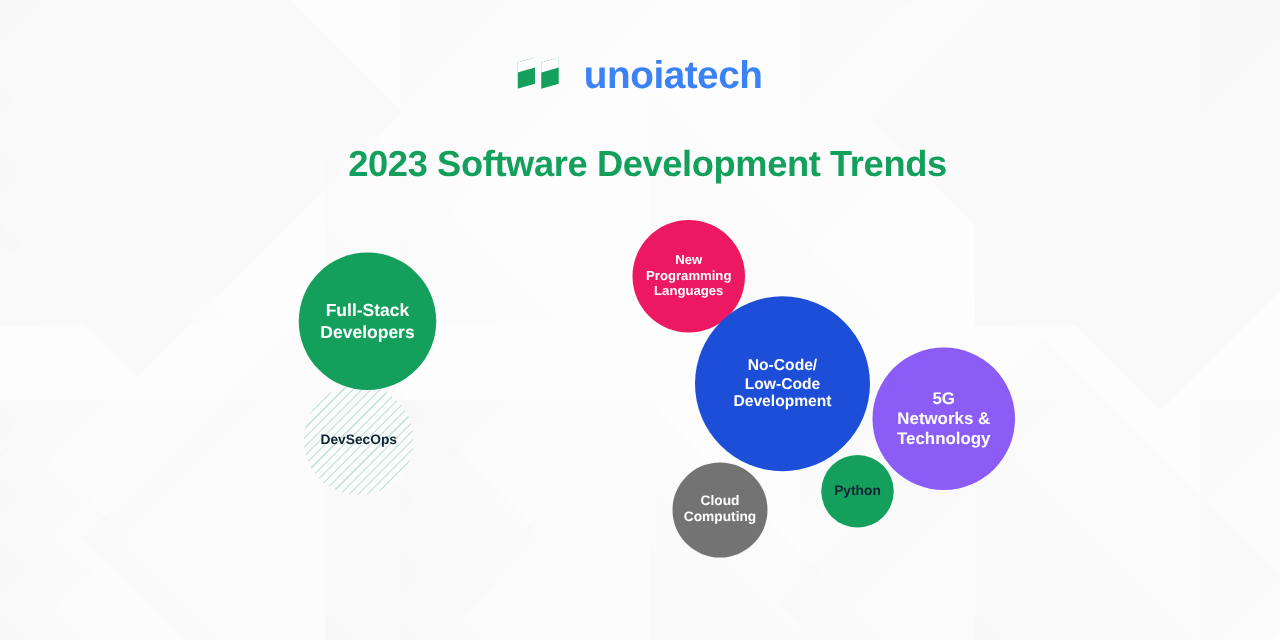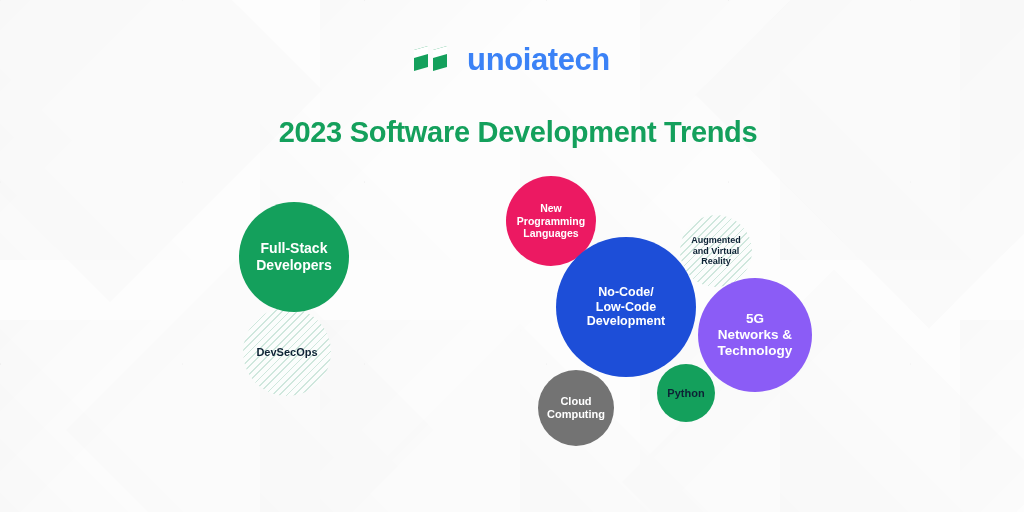--- a/index.html
+++ b/index.html
@@ -159,19 +159,16 @@
 Networks &amp;
 Technology</div>
       <div class="bubble z-mid" style="left: 239px; top: 202px; width: 110px; height: 110px; background: rgb(20, 160, 92); color: rgb(255, 255, 255); font-size: 14px;">Full-Stack
 Developers</div>
       <div class="bubble z-back" style="left: 506px; top: 176px; width: 90px; height: 90px; background: rgb(236, 25, 98); color: rgb(255, 255, 255); font-size: 10.5px;">New
 Programming
 Languages</div>
       <div class="bubble z-front" style="left: 538px; top: 370px; width: 76px; height: 76px; background: #737373; color: rgb(255, 255, 255); font-size: 11px;">Cloud
 Computing</div>
       <div class="bubble z-back hatch" style="left: 243px; top: 308px; width: 88px; height: 88px; color: rgb(13, 34, 53); font-size: 11px;">DevSecOps</div>
-      <div class="bubble z-back hatch" style="left: 680px; top: 215px; width: 72px; height: 72px; color: rgb(13, 34, 53); font-size: 9px;">Augmented
-and Virtual
-Reality</div>
       <div class="bubble z-front" style="left: 657px; top: 364px; width: 58px; height: 58px; background: rgb(20, 160, 92); color: rgb(13, 34, 53); font-size: 11px;">Python</div>
     </div>
 
 </div>
 
 </body></html>

